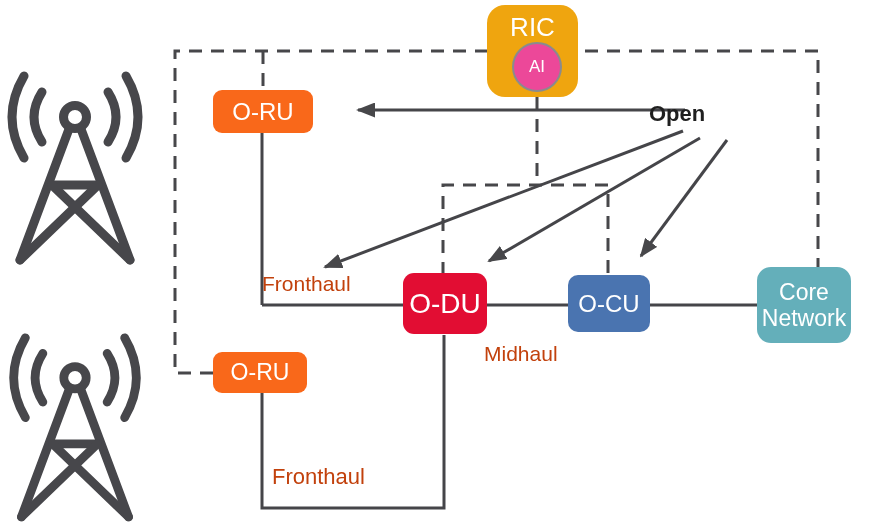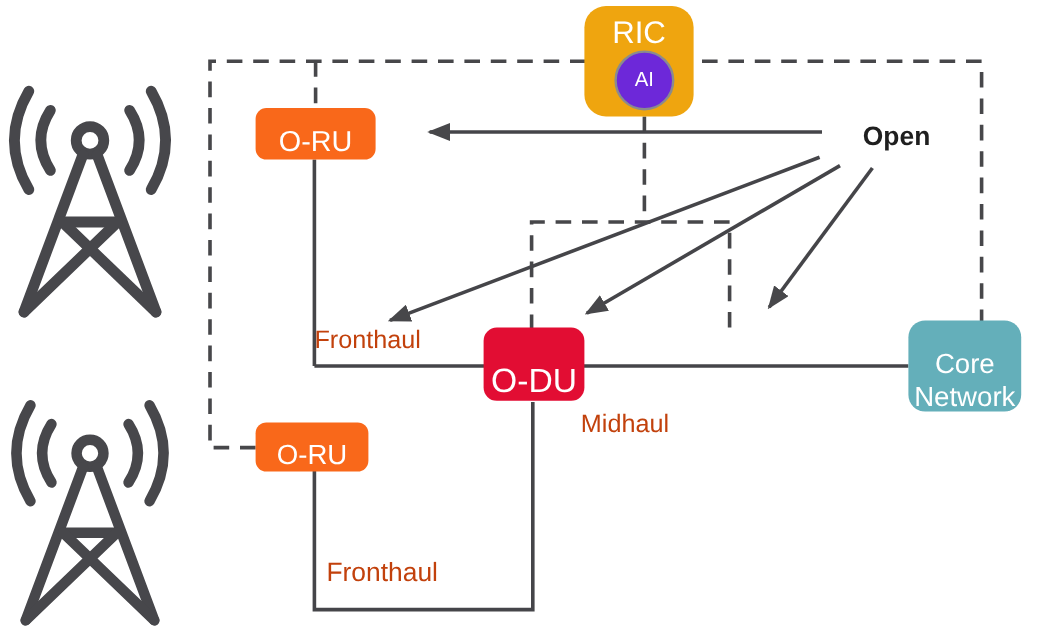--- a/index.html
+++ b/index.html
@@ -3,47 +3,47 @@
 <meta charset="utf-8">
 <style>
   html,body{margin:0;padding:0;background:#fff;}
   #canvas{
     position:relative;width:881px;height:522px;background:#ffffff;
     font-family:"Liberation Sans","DejaVu Sans",sans-serif;overflow:hidden;
   }
   #wires{position:absolute;left:0;top:0;width:881px;height:522px;}
   .tower{position:absolute;overflow:visible;}
   .node{
-    position:absolute;display:flex;align-items:flex-end;justify-content:center;
+    position:absolute;display:flex;align-items:center;justify-content:center;
     color:#fff;text-align:center;box-sizing:border-box;
   }
   .node-ric{left:487px;top:5px;width:91px;height:92px;border-radius:18px;
     background:#EFA50F;font-size:26px;align-items:flex-start;padding-top:7px;}
   .ai-circle{
     position:absolute;left:25px;top:37px;width:50px;height:50px;border-radius:50%;
-    background:#6d28d9;border:2px solid #8A8B8D;box-sizing:border-box;
+    background:#ec4899;border:2px solid #8A8B8D;box-sizing:border-box;
     display:flex;align-items:center;justify-content:center;
     color:#fff;font-size:17px;
   }
   .node-oru-top{left:213px;top:90px;width:100px;height:43px;border-radius:9px;
     background:#F9681A;font-size:24px;}
   .node-oru-bottom{left:213px;top:352px;width:94px;height:41px;border-radius:9px;
     background:#F9681A;font-size:23px;}
   .node-odu{left:403px;top:273px;width:84px;height:61px;border-radius:11px;
     background:#E20D33;font-size:28px;}
   .node-ocu{left:568px;top:275px;width:82px;height:57px;border-radius:10px;
     background:#4A74B0;font-size:24px;}
   .node-core{left:757px;top:267px;width:94px;height:76px;border-radius:14px;
     background:#64AFBA;font-size:23px;line-height:1.15;}
   .lbl{position:absolute;color:#c2410c;font-size:21px;white-space:nowrap;}
   .lbl-fronthaul-top{left:262px;top:272px;}
   .lbl-midhaul{left:484px;top:342px;}
   .lbl-backhaul{left:659px;top:343px;}
   .lbl-fronthaul-bottom{left:272px;top:464px;font-size:22px;}
-  .lbl-open{left:719px;top:101px;font-weight:bold;font-size:22px;color:#1F1F1F;}
+  .lbl-open{left:649px;top:101px;font-weight:bold;font-size:22px;color:#1F1F1F;}
 </style>
 </head>
 <body>
 
 <div id="canvas">
 
   <svg id="wires" viewBox="0 0 881 522" xmlns="http://www.w3.org/2000/svg">
     <defs>
       <marker id="arr" markerUnits="userSpaceOnUse" markerWidth="19" markerHeight="15" viewBox="0 0 19 15" refX="17" refY="7.5" orient="auto">
         <path d="M0,0 L19,7.5 L0,15 Z" fill="#47474A"></path>
@@ -110,20 +110,23 @@
   </div>
 
   <div class="node node-oru-bottom">
     <span>O-RU</span>
   </div>
 
   <div class="node node-odu">
     <span>O-DU</span>
   </div>
 
+  <div class="node node-ocu">
+    <span>O-CU</span>
+  </div>
 
   <div class="node node-core">
     <span>Core Network</span>
   </div>
 
   <div class="lbl lbl-fronthaul-top">Fronthaul</div>
   <div class="lbl lbl-midhaul">Midhaul</div>
   <div class="lbl lbl-fronthaul-bottom">Fronthaul</div>
   <div class="lbl lbl-open">Open</div>
 

